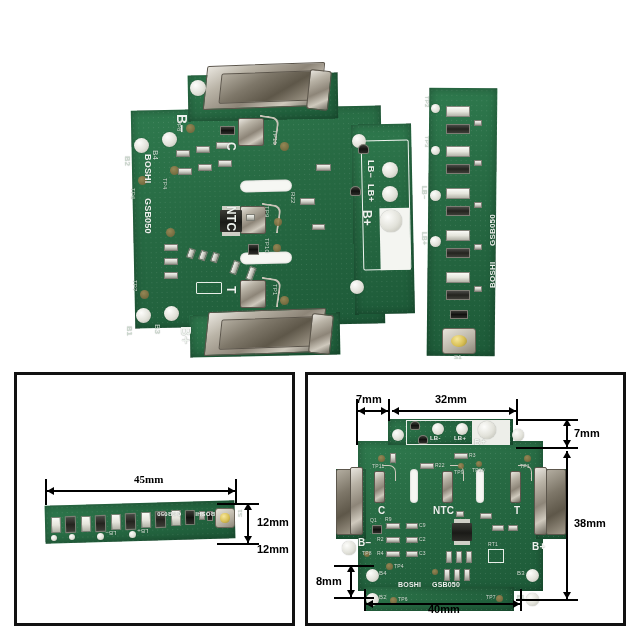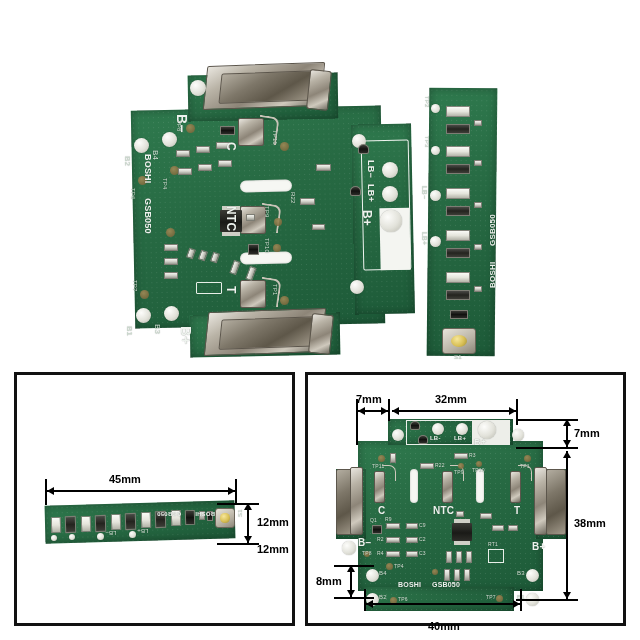--- a/index.html
+++ b/index.html
@@ -307,21 +307,21 @@
       <div class="silk dim" style="left:60px; top:33px; font-size:6px; transform:rotate(180deg); transform-origin:50% 50%;">LB−</div>
       <div class="silk dim" style="left:92px; top:31px; font-size:6px; transform:rotate(180deg); transform-origin:50% 50%;">LB+</div>
       <div class="silk dim" style="left:192px; top:20px; font-size:6px; transform:rotate(-90deg); transform-origin:0 0;">S1</div>
     </div>
 
     <div class="ext-line-v" style="left:28px;  top:104px; height:26px;"></div>
     <div class="ext-line-v" style="left:218px; top:104px; height:26px;"></div>
     <div class="dim-line-h" style="left:30px; top:115px; width:188px;"></div>
     <div class="arrow-l" style="left:30px;  top:112px;"></div>
     <div class="arrow-r" style="left:211px; top:112px;"></div>
-    <div class="dim-label" style="left:92px; top:98px;">45mm</div>
+    <div class="dim-label" style="left:117px; top:98px;font-family:Liberation Serif, serif;">45mm</div>
 
     <div class="ext-line-h" style="left:200px; top:128px; width:42px;"></div>
     <div class="ext-line-h" style="left:200px; top:168px; width:42px;"></div>
     <div class="dim-line-v" style="left:230px; top:128px; height:40px;"></div>
     <div class="arrow-u" style="left:227px; top:128px;"></div>
     <div class="arrow-d" style="left:227px; top:161px;"></div>
     <div class="dim-label" style="left:240px; top:141px;">12mm</div>
 
     <div class="dim-label" style="left:240px; top:168px;">12mm</div>
   </div>
@@ -484,16 +484,16 @@
     <div class="dim-line-v" style="left:42px; top:190px; height:32px;"></div>
     <div class="arrow-u" style="left:39px; top:190px;"></div>
     <div class="arrow-d" style="left:39px; top:215px;"></div>
     <div class="dim-label" style="left:8px; top:200px;">8mm</div>
 
     <div class="ext-line-v" style="left:56px;  top:214px; height:22px;"></div>
     <div class="ext-line-v" style="left:212px; top:214px; height:22px;"></div>
     <div class="dim-line-h" style="left:58px; top:228px; width:154px;"></div>
     <div class="arrow-l" style="left:58px;  top:225px;"></div>
     <div class="arrow-r" style="left:205px; top:225px;"></div>
-    <div class="dim-label" style="left:120px; top:245px;">40mm</div>
+    <div class="dim-label" style="left:120px; top:228px;">40mm</div>
   </div>
 
 </div>
 
 </body></html>

